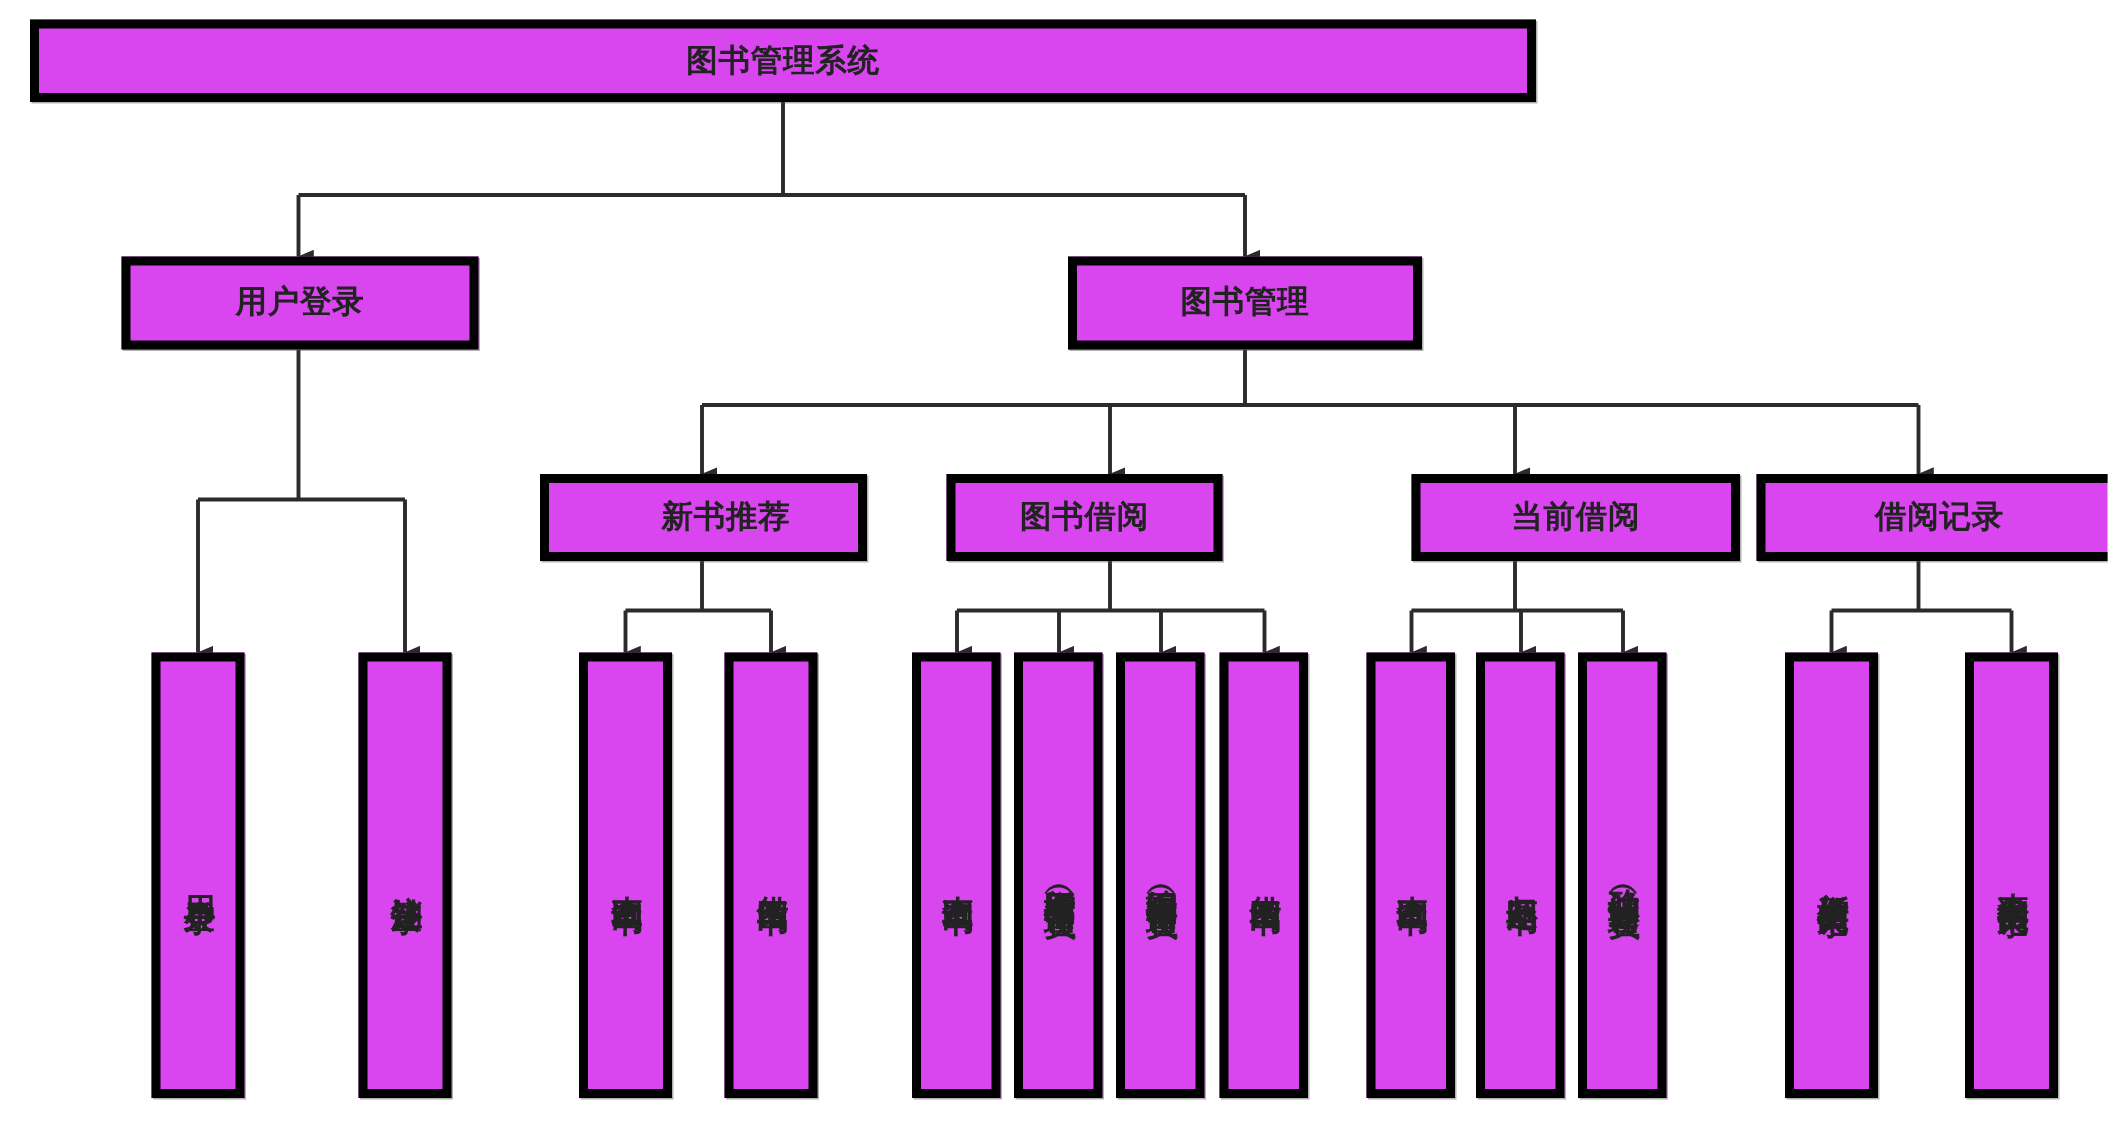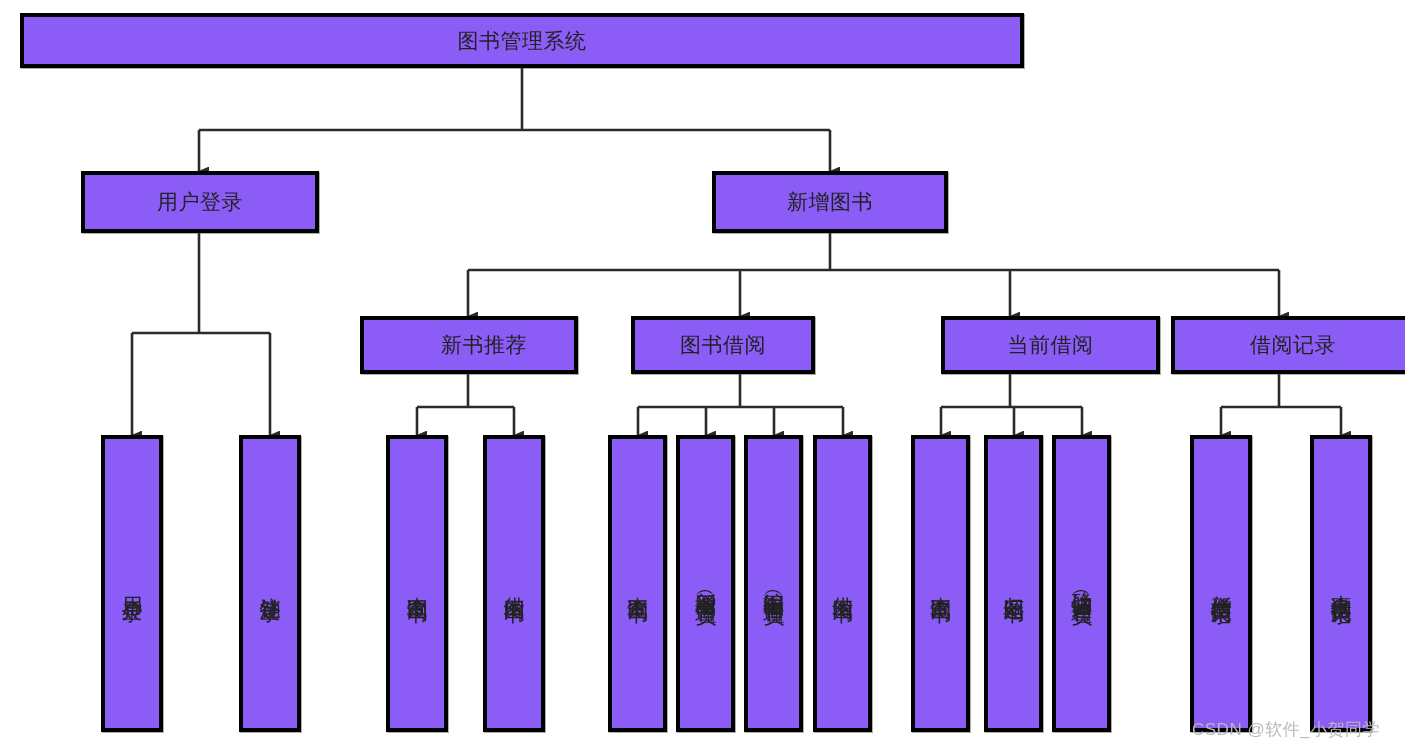--- a/index.html
+++ b/index.html
@@ -25,23 +25,24 @@
     position: absolute;
     left: 0;
     top: 0;
     width: 1405px;
     height: 747px;
     display: block;
   }
   .node-box {
     position: absolute;
     box-sizing: border-box;
-    border: 4px solid #000000;
-    background: #8b5cf6;
+    border: 6px solid #000000;
+    background: #d946ef;
     box-shadow: 1px 1px 0 rgba(80,80,80,0.45);
+    font-weight: bold;
   }
   .node-label-h {
     width: 100%;
     height: 100%;
     display: flex;
     align-items: center;
     justify-content: center;
     font-size: 21px;
     color: #222222;
     letter-spacing: 0.5px;
@@ -120,21 +121,21 @@
   </svg>
 
   <div id="nodes-layer">
       <div class="node-box" style="left: 20px; top: 13px; width: 1004px; height: 55px;">
         <div class="node-label-h">图书管理系统</div>
       </div>
       <div class="node-box" style="left: 81px; top: 171px; width: 238px; height: 62px;">
         <div class="node-label-h">用户登录</div>
       </div>
       <div class="node-box" style="left: 712px; top: 171px; width: 236px; height: 62px;">
-        <div class="node-label-h">新增图书</div>
+        <div class="node-label-h">图书管理</div>
       </div>
       <div class="node-box" style="left: 360px; top: 316px; width: 218px; height: 58px; padding-left: 30px;">
         <div class="node-label-h">新书推荐</div>
       </div>
       <div class="node-box" style="left: 631px; top: 316px; width: 184px; height: 58px;">
         <div class="node-label-h">图书借阅</div>
       </div>
       <div class="node-box" style="left: 901px; top: 316px; width: 219px; height: 58px; margin-left: 40px;">
         <div class="node-label-h">当前借阅</div>
       </div>
@@ -175,14 +176,13 @@
         <div class="node-label-v">确认归还（管理员）</div>
       </div>
       <div class="node-box" style="left: 1190px; top: 435px; width: 62px; height: 297px;">
         <div class="node-label-v">新增借阅记录</div>
       </div>
       <div class="node-box" style="left: 1310px; top: 435px; width: 62px; height: 297px;">
         <div class="node-label-v">查询借阅记录</div>
       </div>
     </div>
 
-  <div class="watermark" style="left: 1192px; top: 718px;">CSDN @软件_小贺同学</div>
 </div>
 
 </body></html>

